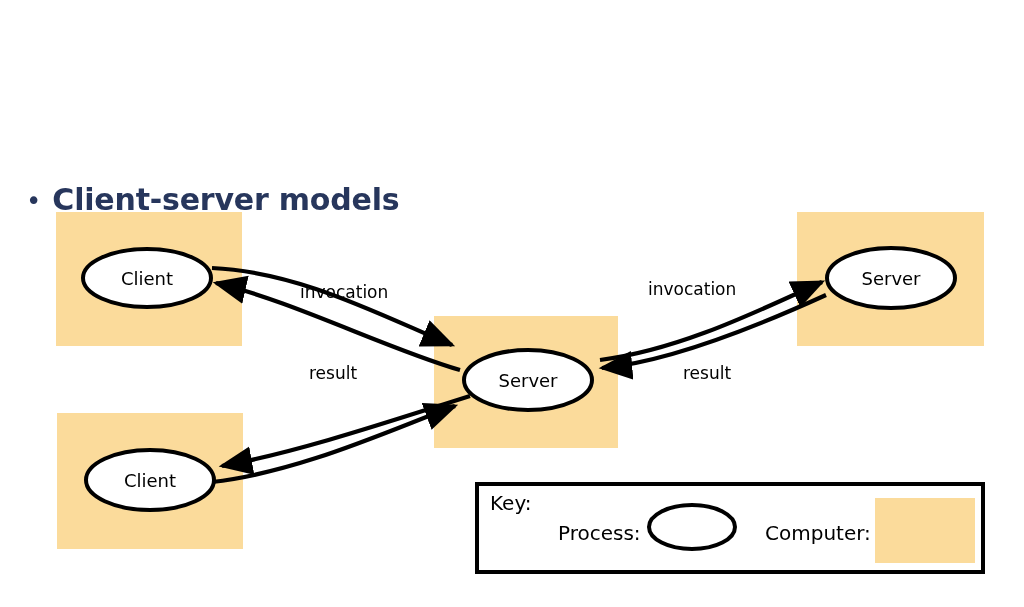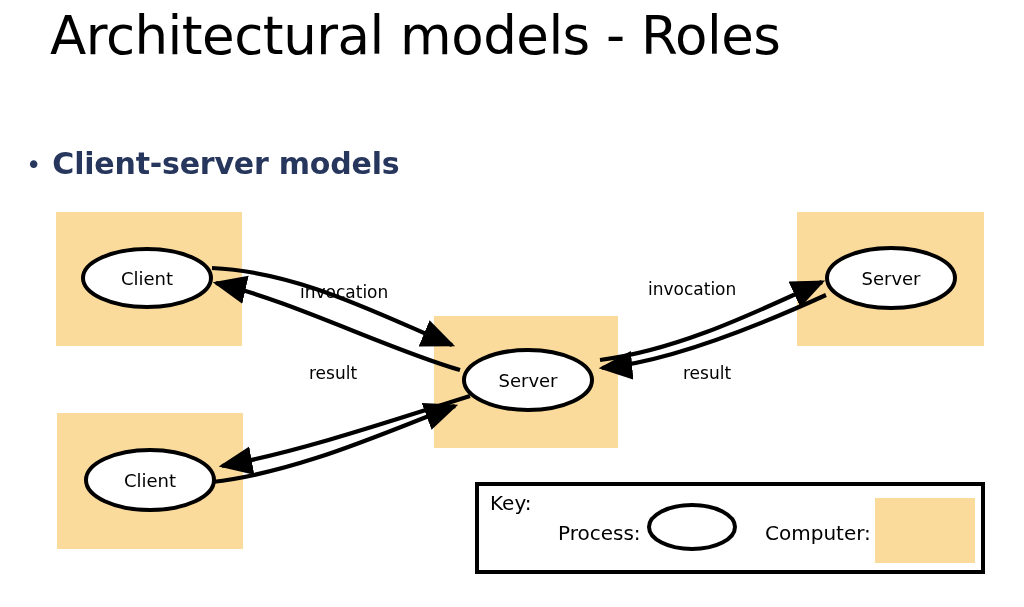--- a/index.html
+++ b/index.html
@@ -47,20 +47,21 @@
     font-size: 26px;
     line-height: 1;
   }
   .bullet-text {
     font-family: "DejaVu Sans", "Liberation Sans", sans-serif;
     font-size: 30px;
     font-weight: bold;
     color: #27365C;
     letter-spacing: -0.2px;
     white-space: nowrap;
+    margin-top: 36px;
   }
   #diagram {
     position: absolute;
     left: 0;
     top: 190px;
     width: 1024px;
     height: 400px;
   }
   .dg-label {
     font-family: "DejaVu Sans", "Liberation Sans", sans-serif;
@@ -76,21 +77,20 @@
     font-family: "DejaVu Sans", "Liberation Sans", sans-serif;
     font-size: 20px;
     fill: #000000;
   }
 </style>
 </head>
 <body>
 
 <div id="slide">
 
-  <div class="slide-title">Architectural models - Roles</div>
 
   <div class="bullet-row">
     <span class="bullet-dot">•</span>
     <span class="bullet-text">Client-server models</span>
   </div>
 
   <svg id="diagram" viewBox="0 0 1024 400" width="1024" height="400">
 
     <rect x="56" y="22" width="186" height="134" fill="#FBDB9B" stroke="none"></rect>
 

